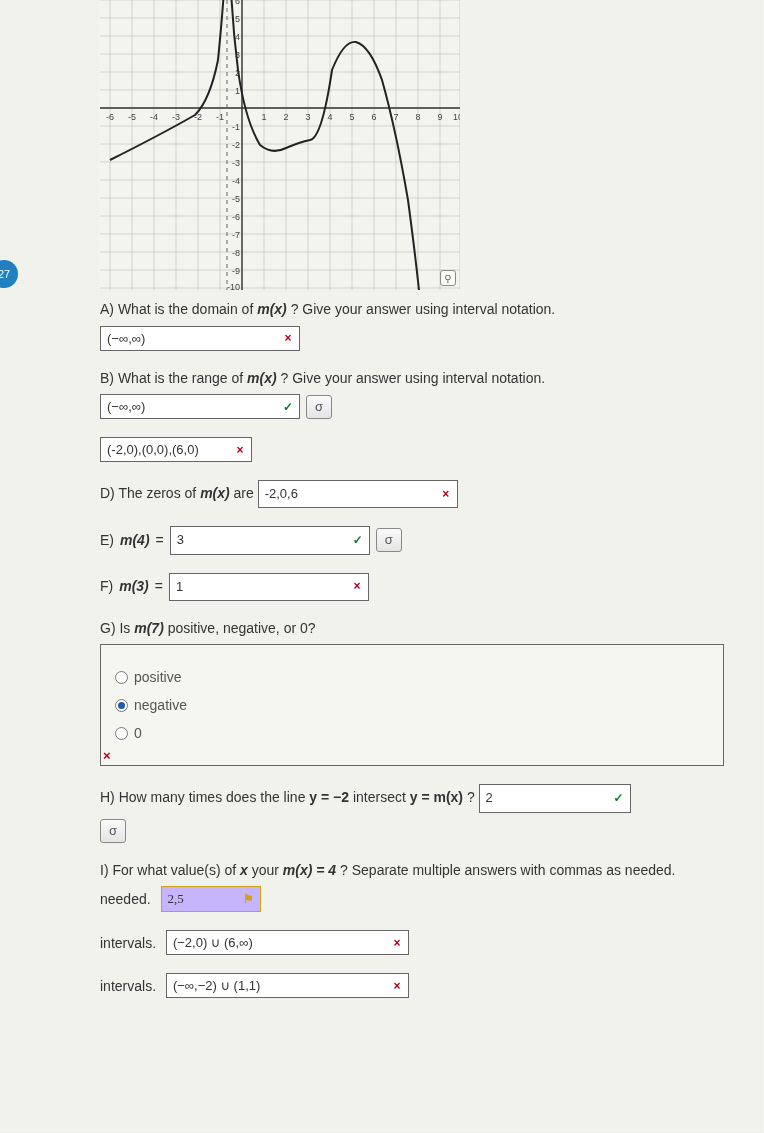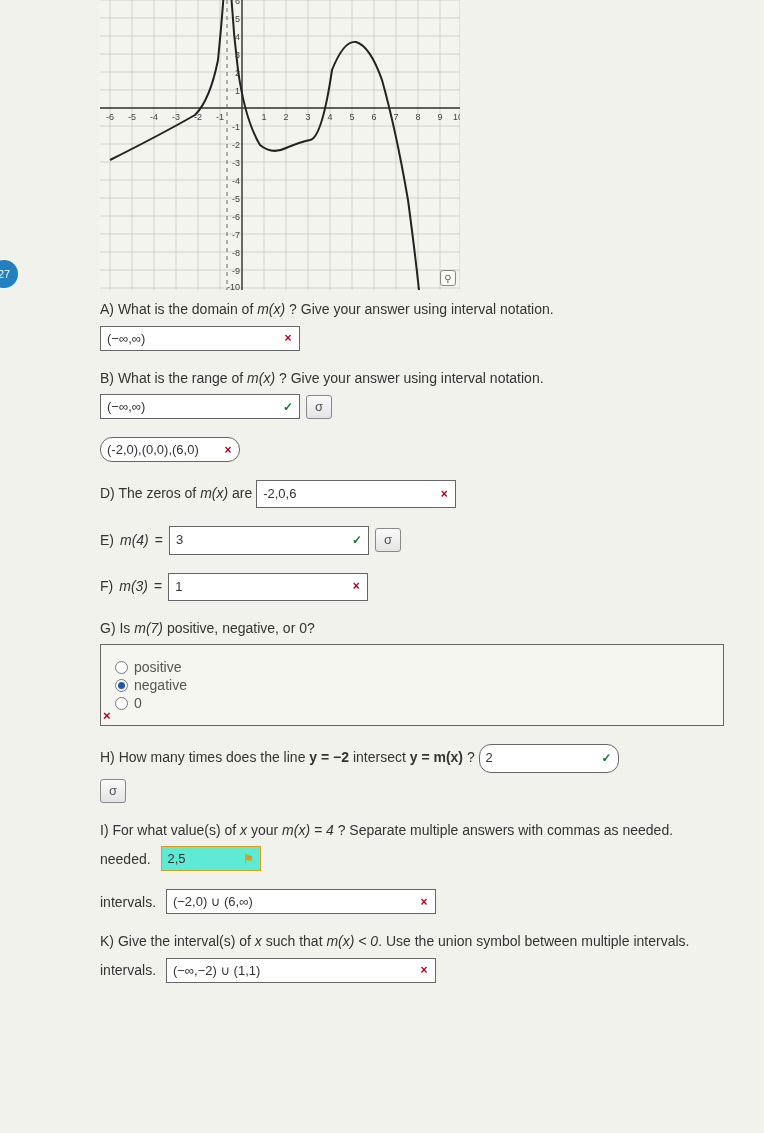--- a/index.html
+++ b/index.html
@@ -34,57 +34,57 @@
   .graph-box {
     width: 360px; height: 290px;
     margin: 0 0 10px 0;
     position: relative;
     background: #f4f4ee;
     overflow: hidden;
   }
   .graph-box svg { width: 100%; height: 100%; }
   .question-block { margin: 10px 0 18px 0; }
   .prompt { font-size: 14px; color: #333; margin-bottom: 6px; line-height: 1.4; }
-  .prompt .mvar { font-style: italic; font-weight: normal; }
+  .prompt .mvar { font-style: italic; font-weight: bold; }
   .input-row { display: flex; align-items: center; gap: 6px; flex-wrap: wrap; }
   .answer-box {
     border: 1.5px solid #666;
     background: #fff;
     padding: 4px 6px;
     font-size: 13px;
     min-width: 60px;
     min-height: 24px;
     display: inline-block;
   }
   .answer-box.wide { width: 200px; }
-  .answer-box.med { width: 140px; border-radius: 12px; }
+  .answer-box.med { width: 152px; }
   .answer-box.sm { width: 100px; }
-  .answer-box.lg { width: 270px; }
-  .answer-box.yellow { border-color: #d4a017; background: #5eead4; }
+  .answer-box.lg { width: 243px; }
+  .answer-box.yellow { border-color: #d4a017; background: #c4b5fd; font-family: Liberation Serif, serif; }
   .mark { width: 16px; height: 16px; display: inline-flex; align-items: center; justify-content: center; font-weight: bold; font-size: 13px; }
   .mark.inside-right { position: absolute; right: 4px; top: 50%; transform: translateY(-50%); color: #0a7a2a; font-size: 12px; }
   .mark.inside-wrong { position: absolute; right: 4px; top: 50%; transform: translateY(-50%); color: #b00020; font-size: 12px; }
   .mark.inside-yellow { position: absolute; right: 4px; top: 50%; transform: translateY(-50%); color: #d4a017; font-size: 12px; }
   .rel-wrap { position: relative; display: inline-block; }
   .sigma-btn {
     width: 26px; height: 24px;
     border: 1px solid #888;
     background: linear-gradient(#fafafa,#e4e4e4);
     display: inline-flex; align-items: center; justify-content: center;
     font-size: 13px; color: #555;
     border-radius: 3px;
   }
   .radio-box {
     border: 1.5px solid #666;
     padding: 12px 14px 12px 14px;
     margin-top: 6px;
     position: relative;
     background: #f6f6f0;
   }
-  .radio-line { display: flex; align-items: center; gap: 6px; margin: 2px 0; font-size: 14px; color: #555; }
+  .radio-line { display: flex; align-items: center; gap: 6px; margin: 12px 0; font-size: 14px; color: #555; }
   .radio-dot {
     width: 13px; height: 13px; border-radius: 50%;
     border: 1.5px solid #777; background: #fff;
     display: inline-flex; align-items: center; justify-content: center;
   }
   .radio-dot.sel::after { content: ""; width: 7px; height: 7px; border-radius: 50%; background: #2158a8; }
   .corner-x { position: absolute; left: 2px; bottom: 2px; color: #b00020; font-weight: bold; font-size: 13px; }
   .inline-eq { font-weight: bold; }
   .magnify {
     position: absolute; right: 4px; bottom: 4px;
@@ -314,23 +314,20 @@
     <div class="input-row">
       <span>intervals.&nbsp;</span>
       <span class="rel-wrap">
         <span class="answer-box lg">(−2,0) ∪ (6,∞)</span>
         <span class="mark inside-wrong">×</span>
       </span>
     </div>
   </div>
 
   <div class="question-block">
-    <div class="prompt">
-      <span>K) Give the interval(s) of </span><span class="mvar">x</span><span> such that </span><span class="mvar">m(x) &lt; 0</span><span>. Use the union symbol between multiple intervals.</span>
-    </div>
     <div class="input-row">
       <span>intervals.&nbsp;</span>
       <span class="rel-wrap">
         <span class="answer-box lg">(−∞,−2) ∪ (1,1)</span>
         <span class="mark inside-wrong">×</span>
       </span>
     </div>
   </div>
 
 </div>

